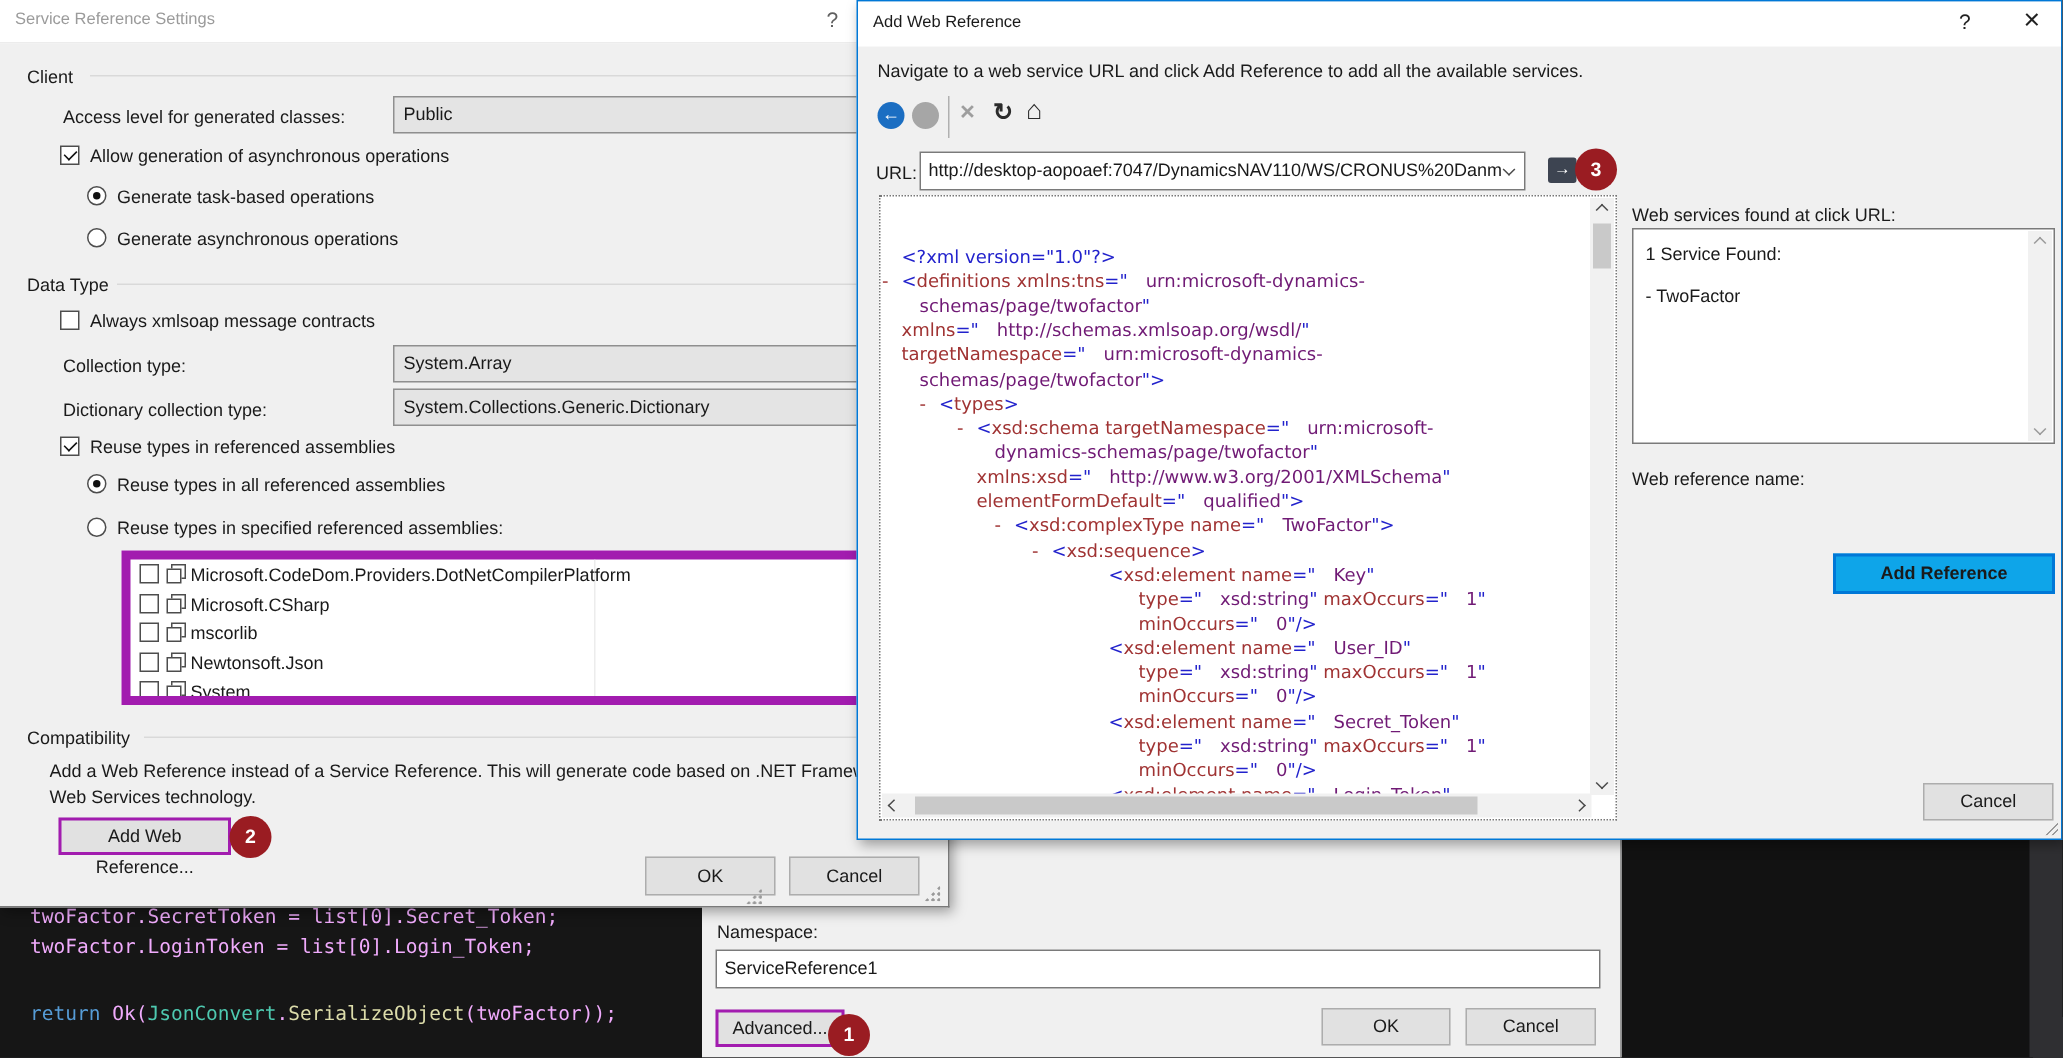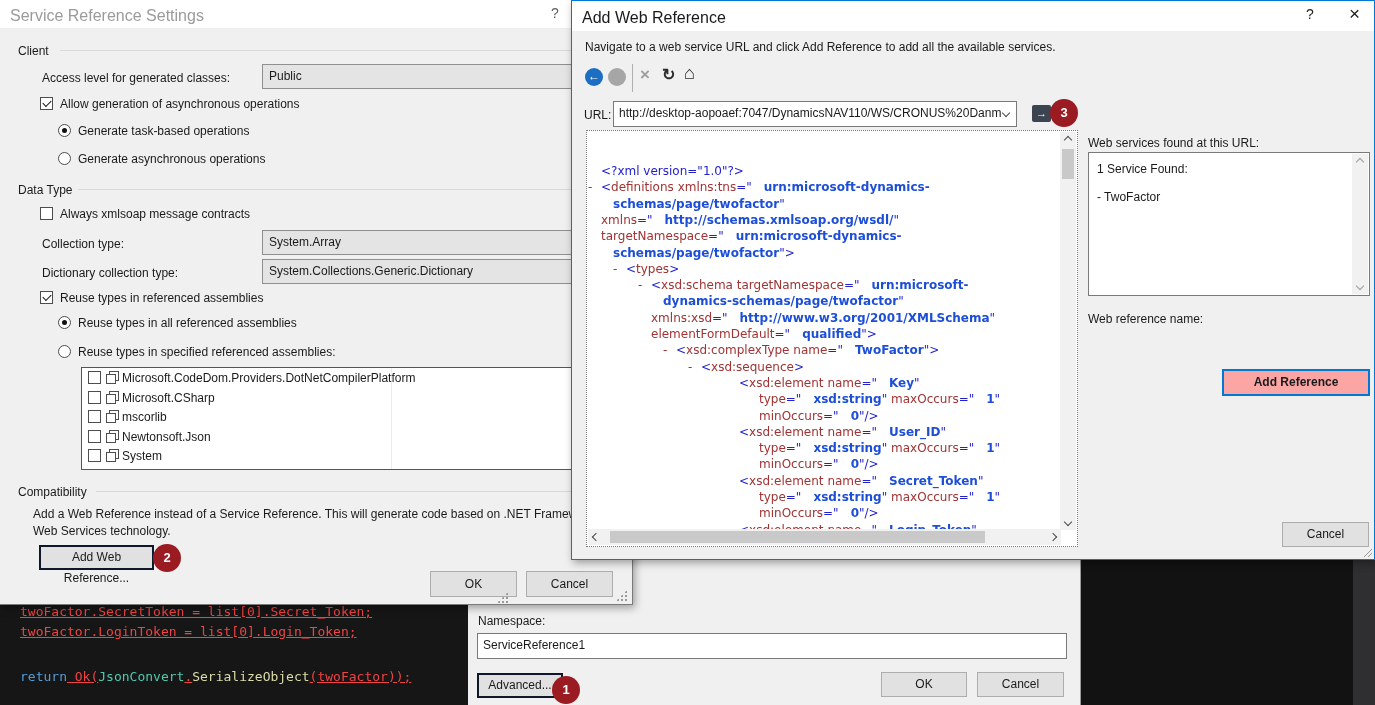--- a/index.html
+++ b/index.html
@@ -6,28 +6,28 @@
   html,body { width:1375px; height:705px; overflow:hidden; }
   body { font-family:"Liberation Sans", sans-serif; font-size:12px; color:#1a1a1a; background:#1e1e1e; }
   #screen { position:relative; width:1375px; height:705px; background:#252526; }
   .abs { position:absolute; }
 
   
   #editor-left { left:0; top:605px; width:470px; height:100px; background:#161616; overflow:hidden; }
   #editor-right { left:1081px; top:558px; width:294px; height:147px; background:#121212; }
   #editor-right-strip { left:1353px; top:558px; width:22px; height:147px; background:#2f2f32; }
   .codeline { position:absolute; left:20px; white-space:pre; font-family:"DejaVu Sans Mono","Liberation Mono",monospace; font-size:13px; }
-  .pl { color:#ef4444;text-decoration:underline; } .kw { color:#569cd6; } .cls { color:#4ec9b0; } .mth { color:#dcdcaa; }
+  .pl { color:#f0abfc; } .kw { color:#569cd6; } .cls { color:#4ec9b0; } .mth { color:#dcdcaa; }
 
   
   .dlg { background:#f0f0f0; box-shadow:2px 3px 8px rgba(0,0,0,.35); }
   .titlebar { position:absolute; left:0; top:0; right:0; height:29px; background:#ffffff; }
-  .title-text { position:absolute; left:10px; top:7px; font-size:16px; }
+  .title-text { position:absolute; left:10px; top:7px; font-size:11px; }
   .btn { position:absolute; background:#e1e1e1; border:1px solid #adadad; text-align:center; font-size:12px; color:#1a1a1a; line-height:23px; cursor:default; }
-  .btn.focus { border:2px solid #0f172a; line-height:21px; }
+  .btn.focus { border:2px solid #a21caf; line-height:21px; }
   .combo { position:absolute; background:#e4e4e4; border:1px solid #8f8f8f; padding:4px 6px 0 6px; font-size:12px; overflow:hidden; white-space:nowrap; }
   .input { position:absolute; background:#fff; border:1px solid #7a7a7a; padding:4px 5px 0 5px; font-size:12px; white-space:nowrap; overflow:hidden; }
   .label { position:absolute; white-space:nowrap; }
   .grayline { position:absolute; height:1px; background:#d9d9d9; }
   .cb { position:absolute; width:13px; height:13px; background:#fff; border:1px solid #4d4d4d; }
   .cb.checked::after { content:""; position:absolute; left:2px; top:2px; width:7px; height:4px; border-left:1.6px solid #111; border-bottom:1.6px solid #111; transform:rotate(-45deg); }
   .rad { position:absolute; width:13px; height:13px; background:#fff; border:1px solid #4d4d4d; border-radius:50%; }
   .rad.sel::after { content:""; position:absolute; left:3px; top:3px; width:5px; height:5px; border-radius:50%; background:#111; }
   .chev { display:inline-block; width:6px; height:6px; border-left:1.4px solid #4a4a4a; border-bottom:1.4px solid #4a4a4a; }
   .chev.down { transform:rotate(-45deg); } .chev.up { transform:rotate(135deg); }
@@ -35,46 +35,46 @@
   .grip { position:absolute; width:11px; height:11px;
     background-image:radial-gradient(circle, #9a9a9a 1px, transparent 1.2px);
     background-size:4px 4px; clip-path:polygon(100% 0, 100% 100%, 0 100%); }
   .badge { position:absolute; width:28px; height:28px; border-radius:50%; background:#9a1c22; color:#fff; font-size:13px; font-weight:bold; text-align:center; line-height:28px; z-index:50; }
 
   
   #left-dialog { left:0; top:0; width:633px; height:605px; border:1px solid #7a7a7a; border-left:none; border-top:none; overflow:hidden; position:absolute; z-index:5; }
   #left-dialog .title-text { color:#9b9b9b; }
   #left-dialog .helpq { position:absolute; left:551px; top:5px; color:#5f5f5f; font-size:14px; }
   .group-label { position:absolute; font-size:12px; color:#1a1a1a; }
-  #asm-listbox { position:absolute; left:81px; top:367px; width:551px; height:103px; background:#fff; border:1px solid #a21caf; overflow:hidden; }
+  #asm-listbox { position:absolute; left:81px; top:367px; width:551px; height:103px; background:#fff; border:6px solid #a21caf; overflow:hidden; }
   .asm-row { position:relative; height:19.5px; }
   .asm-row .cb { left:6px; top:3px; }
   .asm-icon { position:absolute; left:24px; top:3px; width:12px; height:12px; }
   .asm-icon::before { content:""; position:absolute; left:3px; top:0; width:8px; height:8px; border:1px solid #4d4d4d; background:#fff; }
   .asm-icon::after { content:""; position:absolute; left:0; top:3px; width:8px; height:8px; border:1px solid #4d4d4d; background:#fff; }
   .asm-name { position:absolute; left:40px; top:3px; font-size:12px; white-space:nowrap; }
   #asm-divider { position:absolute; left:309px; top:0; width:1px; height:103px; background:#ececec; }
 
   
   #web-dialog { left:571px; top:0; width:804px; height:560px; border:1px solid #0078d7; overflow:hidden; position:absolute; z-index:8; }
   #web-dialog .titlebar { height:30px; }
   .tb-icon { position:absolute; top:67px; }
   .circle-btn { width:18px; height:18px; border-radius:50%; text-align:center; line-height:17px; color:#fff; font-size:12px; font-weight:bold; }
   #xml-panel { position:absolute; left:14px; top:129px; width:492px; height:417px; background:#fff; border:1px dotted #777; }
   #xml-content { position:absolute; left:0; top:0; width:473px; height:399px; overflow:hidden; }
   .xline { position:absolute; white-space:pre; font-family:"DejaVu Sans", sans-serif; font-size:12px; }
   .xmark { position:absolute; font-family:"DejaVu Sans", sans-serif; font-size:12px; color:#a03333; }
-  .xb { color:#2222cc; } .xn { color:#a03333;margin-top:28px; } .xv { color:#1d4ed8; font-weight:bold;padding-left:12px; }
+  .xb { color:#2222cc; } .xn { color:#a03333;margin-top:28px; } .xv { color:#701a75; font-weight:normal;padding-left:12px; }
   .sb-track { position:absolute; background:#f1f1f1; }
   .sb-thumb { position:absolute; background:#c9c9c9; }
   .sb-arrow { position:absolute; width:16px; height:16px; display:flex; align-items:center; justify-content:center; }
   #svc-listbox { position:absolute; left:516px; top:151px; width:282px; height:144px; background:#fff; border:1px solid #7a7a7a; }
   #refname-input { left:516px; top:329px; width:282px; height:27px; border:1px solid #0078d7; background:#fff; position:absolute; padding:5px 0 0 7px; }
   .caret { display:inline-block; width:1px; height:13px; background:#000; vertical-align:-2px; margin-left:1px; }
-  #addref-btn { left:650px; top:368px; width:148px; height:27px; border:2px solid #0078d7; background:#fca5a5; position:absolute; text-align:center; line-height:23px; font-weight:600; }
+  #addref-btn { left:650px; top:368px; width:148px; height:27px; border:2px solid #0078d7; background:#0ea5e9; position:absolute; text-align:center; line-height:23px; font-weight:600; }
   #go-btn { position:absolute; left:460px; top:104px; width:19px; height:17px; background:#3d4451; border-radius:2px; color:#fff; text-align:center; line-height:16px; font-size:11px; }
   #web-grip { position:absolute; right:2px; bottom:2px; width:10px; height:10px;
     background:repeating-linear-gradient(135deg, transparent 0 2px, #9a9a9a 2px 3px); clip-path:polygon(100% 0, 100% 100%, 0 100%); }
 
   
   #under-dialog { left:468px; top:558px; width:613px; height:147px; background:#f0f0f0; border-right:1px solid #9a9a9a; position:absolute; z-index:2; }
 </style>
 </head>
 <body>
 <div id="screen">
@@ -245,21 +245,21 @@
       <div class="sb-arrow" style="left:0;">
             <span class="chev left"></span>
           </div>
       <div class="sb-thumb" style="left:22px; top:2px; width:375px; height:12px;"></div>
       <div class="sb-arrow" style="right:0;">
             <span class="chev right"></span>
           </div>
     </div>
   </div>
 
-  <div class="label" style="left:516px; top:135px;">Web services found at this URL:</div>
+  <div class="label" style="left:516px; top:135px;">Web services found at click URL:</div>
   <div id="svc-listbox">
     <div class="label" style="left:8px; top:9px;">1 Service Found:</div>
     <div class="label" style="left:8px; top:37px;">- TwoFactor</div>
     <div class="sb-track" style="right:1px; top:1px; width:16px; height:140px;">
       <div class="sb-arrow" style="top:0;">
             <span class="chev up" style="border-color:#9a9a9a;"></span>
           </div>
       <div class="sb-arrow" style="bottom:0;">
             <span class="chev down" style="border-color:#9a9a9a;"></span>
           </div>

